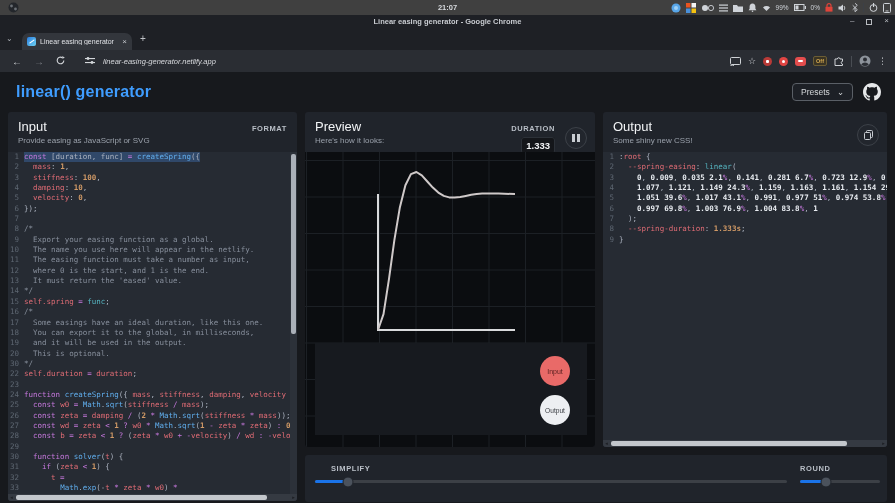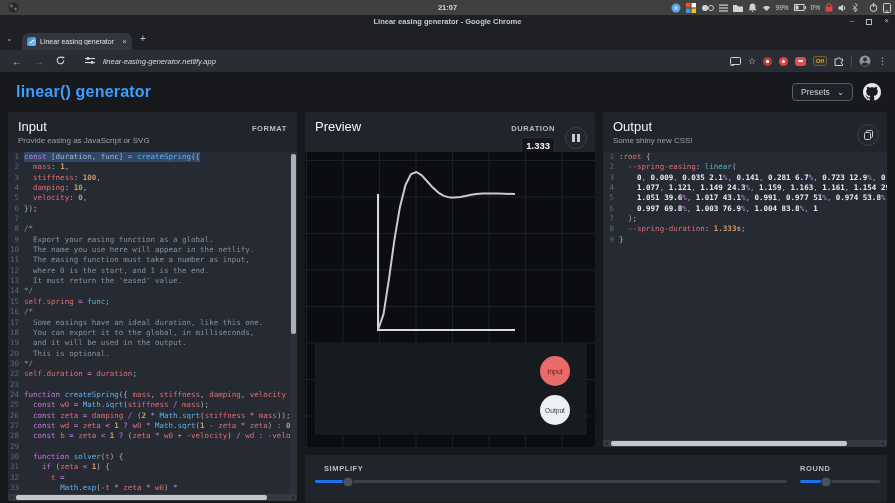--- a/index.html
+++ b/index.html
@@ -314,20 +314,21 @@
     <div class="hscroll">
       <span class="arr" style="left:0">◂</span>
         <div class="thumb" style="left:8px; right:30px;"></div>
         <span class="arr" style="right:0">▸</span>
     </div>
   </div>
 
   <div class="panel" id="panel-preview">
     <div class="phead">
       <div class="t">Preview</div>
+      <div class="s">Here's how it looks:</div>
       <div class="dur-wrap">
         <span class="lab">DURATION</span><br>
         <span class="dur-input">1.333</span>
       </div>
       <span class="circle-btn">
           <span class="pausebars">
             <i></i>
             <i></i>
           </span>
         </span>
@@ -373,21 +374,21 @@
         <div class="code-row"><span class="gut">9</span><span class="line-text"><span class="tk-fg">}</span></span></div>
       </div>
     <div class="hscroll">
       <span class="arr" style="left:0">◂</span>
         <div class="thumb" style="left:8px; right:40px;"></div>
         <span class="arr" style="right:0">▸</span>
     </div>
   </div>
 
   <div id="footer">
-    <span class="lab" style="position:absolute; left:19px; top:9px;">SIMPLIFY</span>
+    <span class="lab" style="position:absolute; left:26px; top:9px;">SIMPLIFY</span>
     <div class="slider" style="left:10px; top:25px; width:472px;">
       <div class="fill" style="width: 7%;"></div>
         <div class="thumb" style="left: 7%;"></div>
     </div>
     <span class="lab" style="position:absolute; left:495px; top:9px;">ROUND</span>
     <div class="slider" style="left:495px; top:25px; width:80px;">
       <div class="fill" style="width: 33%;"></div>
         <div class="thumb" style="left: 33%;"></div>
     </div>
   </div>

